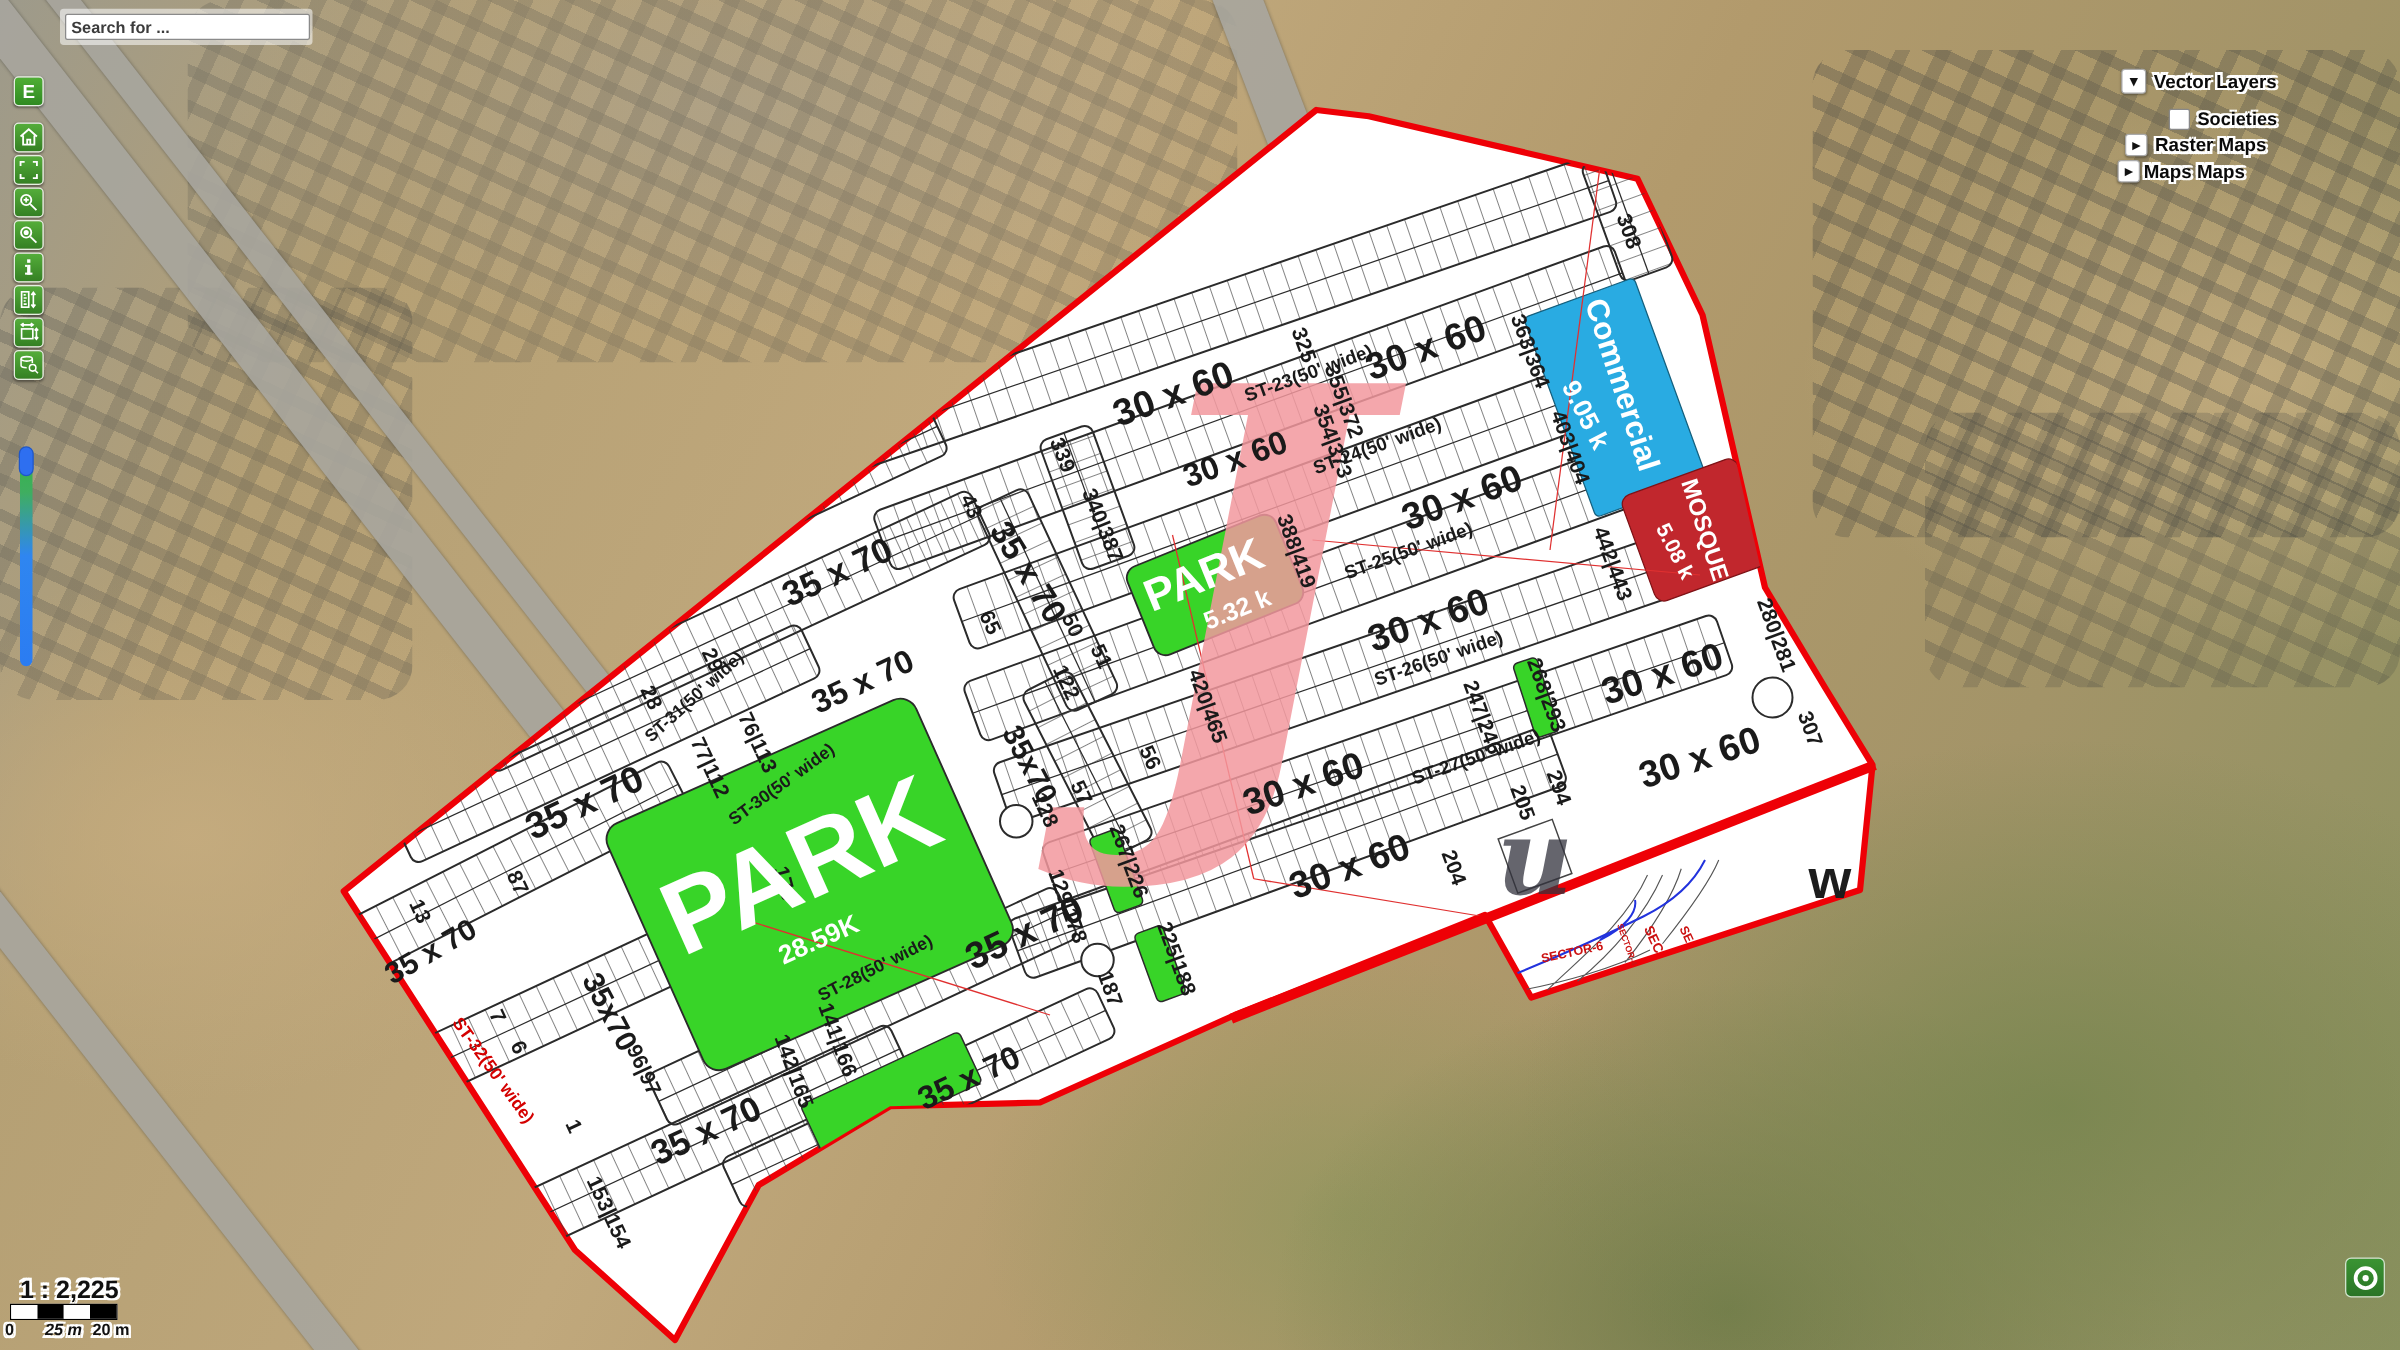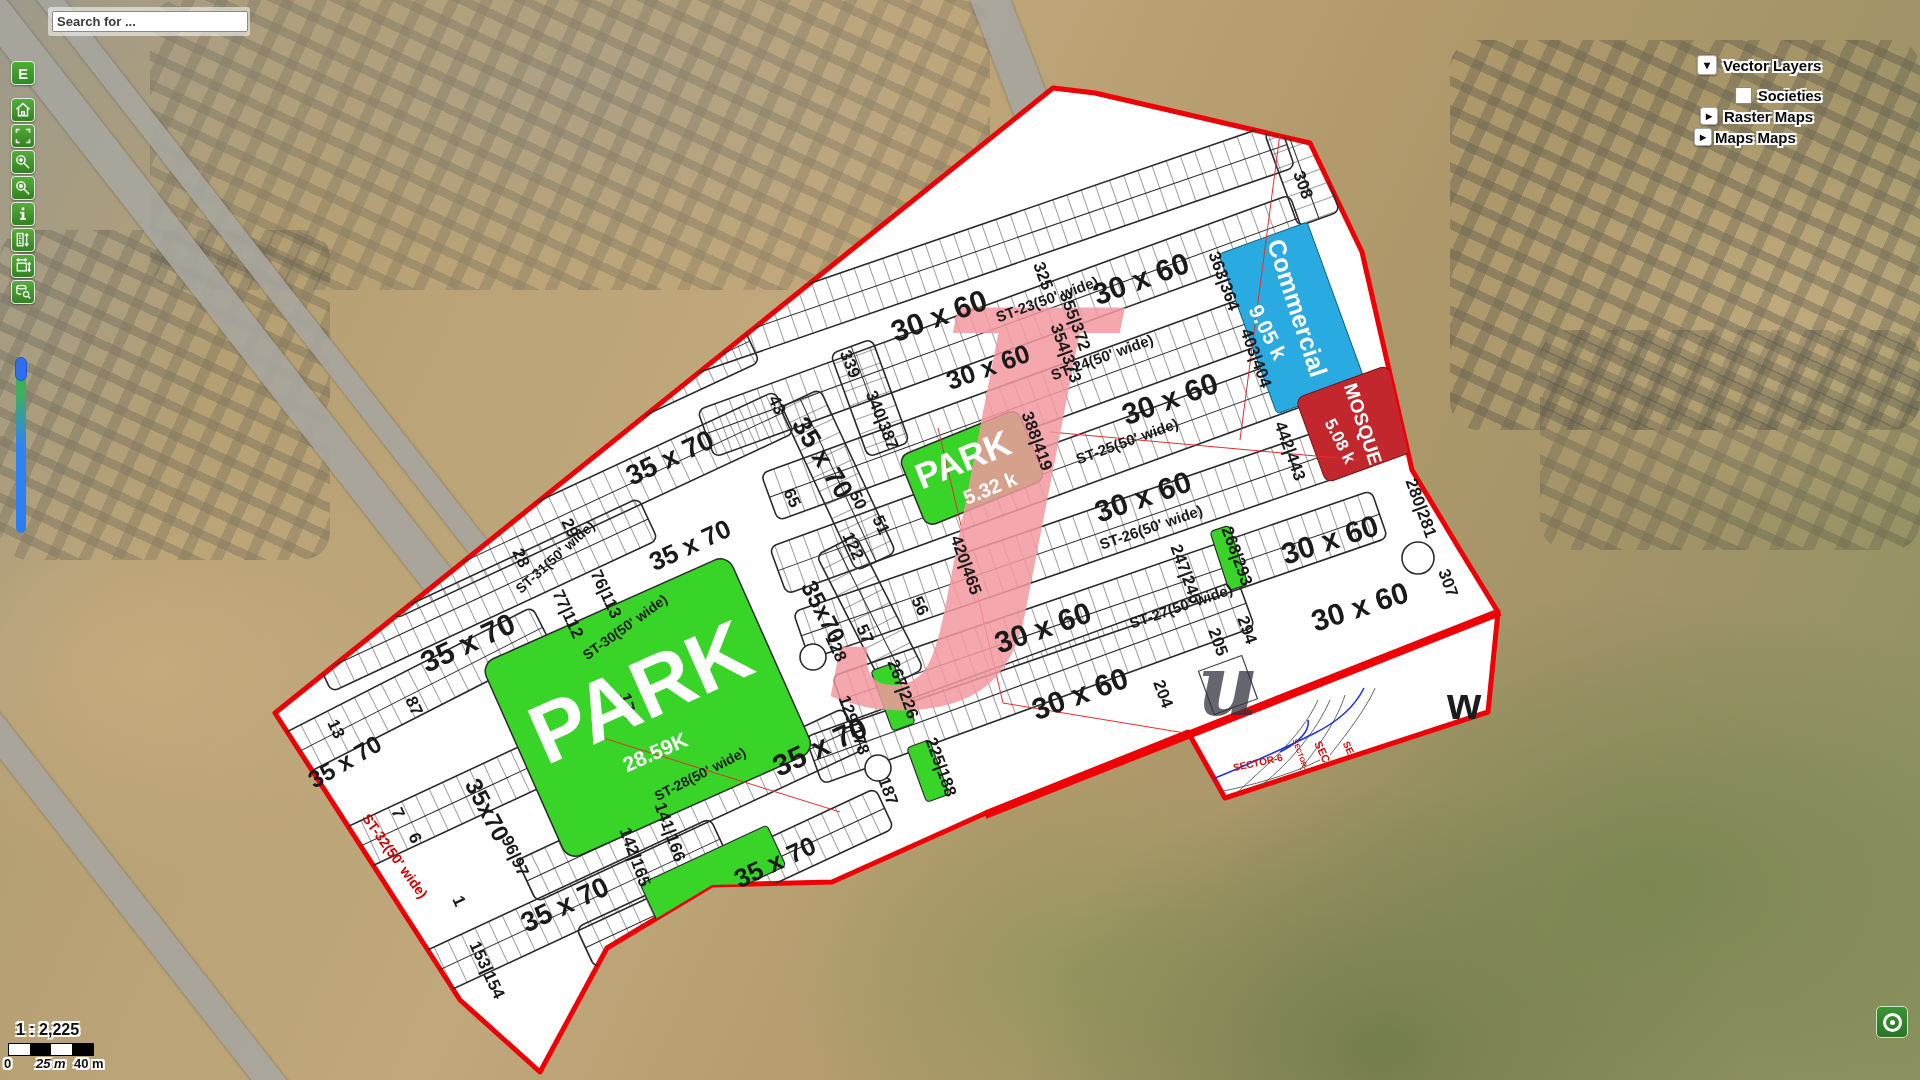--- a/index.html
+++ b/index.html
@@ -43,21 +43,21 @@
   #zoom-handle{position:absolute;left:0;top:0;width:12px;height:24px;border-radius:6px;
     background:#2e6ff0;border:1px solid #1f57c8;box-sizing:border-box;cursor:pointer;}
   
   .lp-row{position:absolute;display:flex;align-items:center;gap:6px;}
   .lp-btn{width:20px;height:20px;background:#fff;border:1px solid #aaa;border-radius:3px;
     box-shadow:0 1px 2px rgba(0,0,0,.35);font-size:12px;line-height:18px;text-align:center;
     color:#111;font-weight:bold;cursor:pointer;padding:0;}
   .lp-label{font-weight:bold;font-size:15px;color:#0a0a0a;}
   .lp-cb{width:15px;height:15px;background:#fff;border:1px solid #888;border-radius:2px;cursor:pointer;}
   
-  #scale-ratio{position:absolute;left:16px;top:1021px;font-size:16px;font-weight:bold;color:#111;}
+  #scale-ratio{position:absolute;left:16px;top:1021px;font-size:20px;font-weight:bold;color:#111;}
   #scale-bar{position:absolute;left:8px;top:1043px;width:84px;height:11px;border:1px solid #000;
     display:flex;background:#fff;}
   #scale-bar div{flex:1;}
   .seg-b{background:#000;} .seg-w{background:#fff;}
   .tick{position:absolute;top:1056px;font-size:13px;font-weight:bold;color:#111;}
   
   #attr-btn{position:absolute;left:1876px;top:1006px;width:32px;height:32px;border-radius:5px;
     background:linear-gradient(#3a9433,#2a7426);border:1px solid #cfe4cd;cursor:pointer;
     display:flex;align-items:center;justify-content:center;padding:0;}
   #attr-ring{width:13px;height:13px;border:3px solid #fff;border-radius:50%;
@@ -384,19 +384,19 @@
 
 <div id="scale-ratio" class="halo">1 : 2,225</div>
 <div id="scale-bar">
   <div class="seg-w"></div>
     <div class="seg-b"></div>
     <div class="seg-w"></div>
     <div class="seg-b"></div>
 </div>
 <span class="tick halo" style="left:4px;">0</span>
 <span class="tick halo" style="left:36px;font-style:italic;">25 m</span>
-<span class="tick halo" style="left:74px;">40 m</span>
+<span class="tick halo" style="left:74px;">20 m</span>
 
 <button id="attr-btn">
   <span id="attr-ring">
       <span id="attr-dot"></span>
     </span>
 </button>
 
 </body></html>

